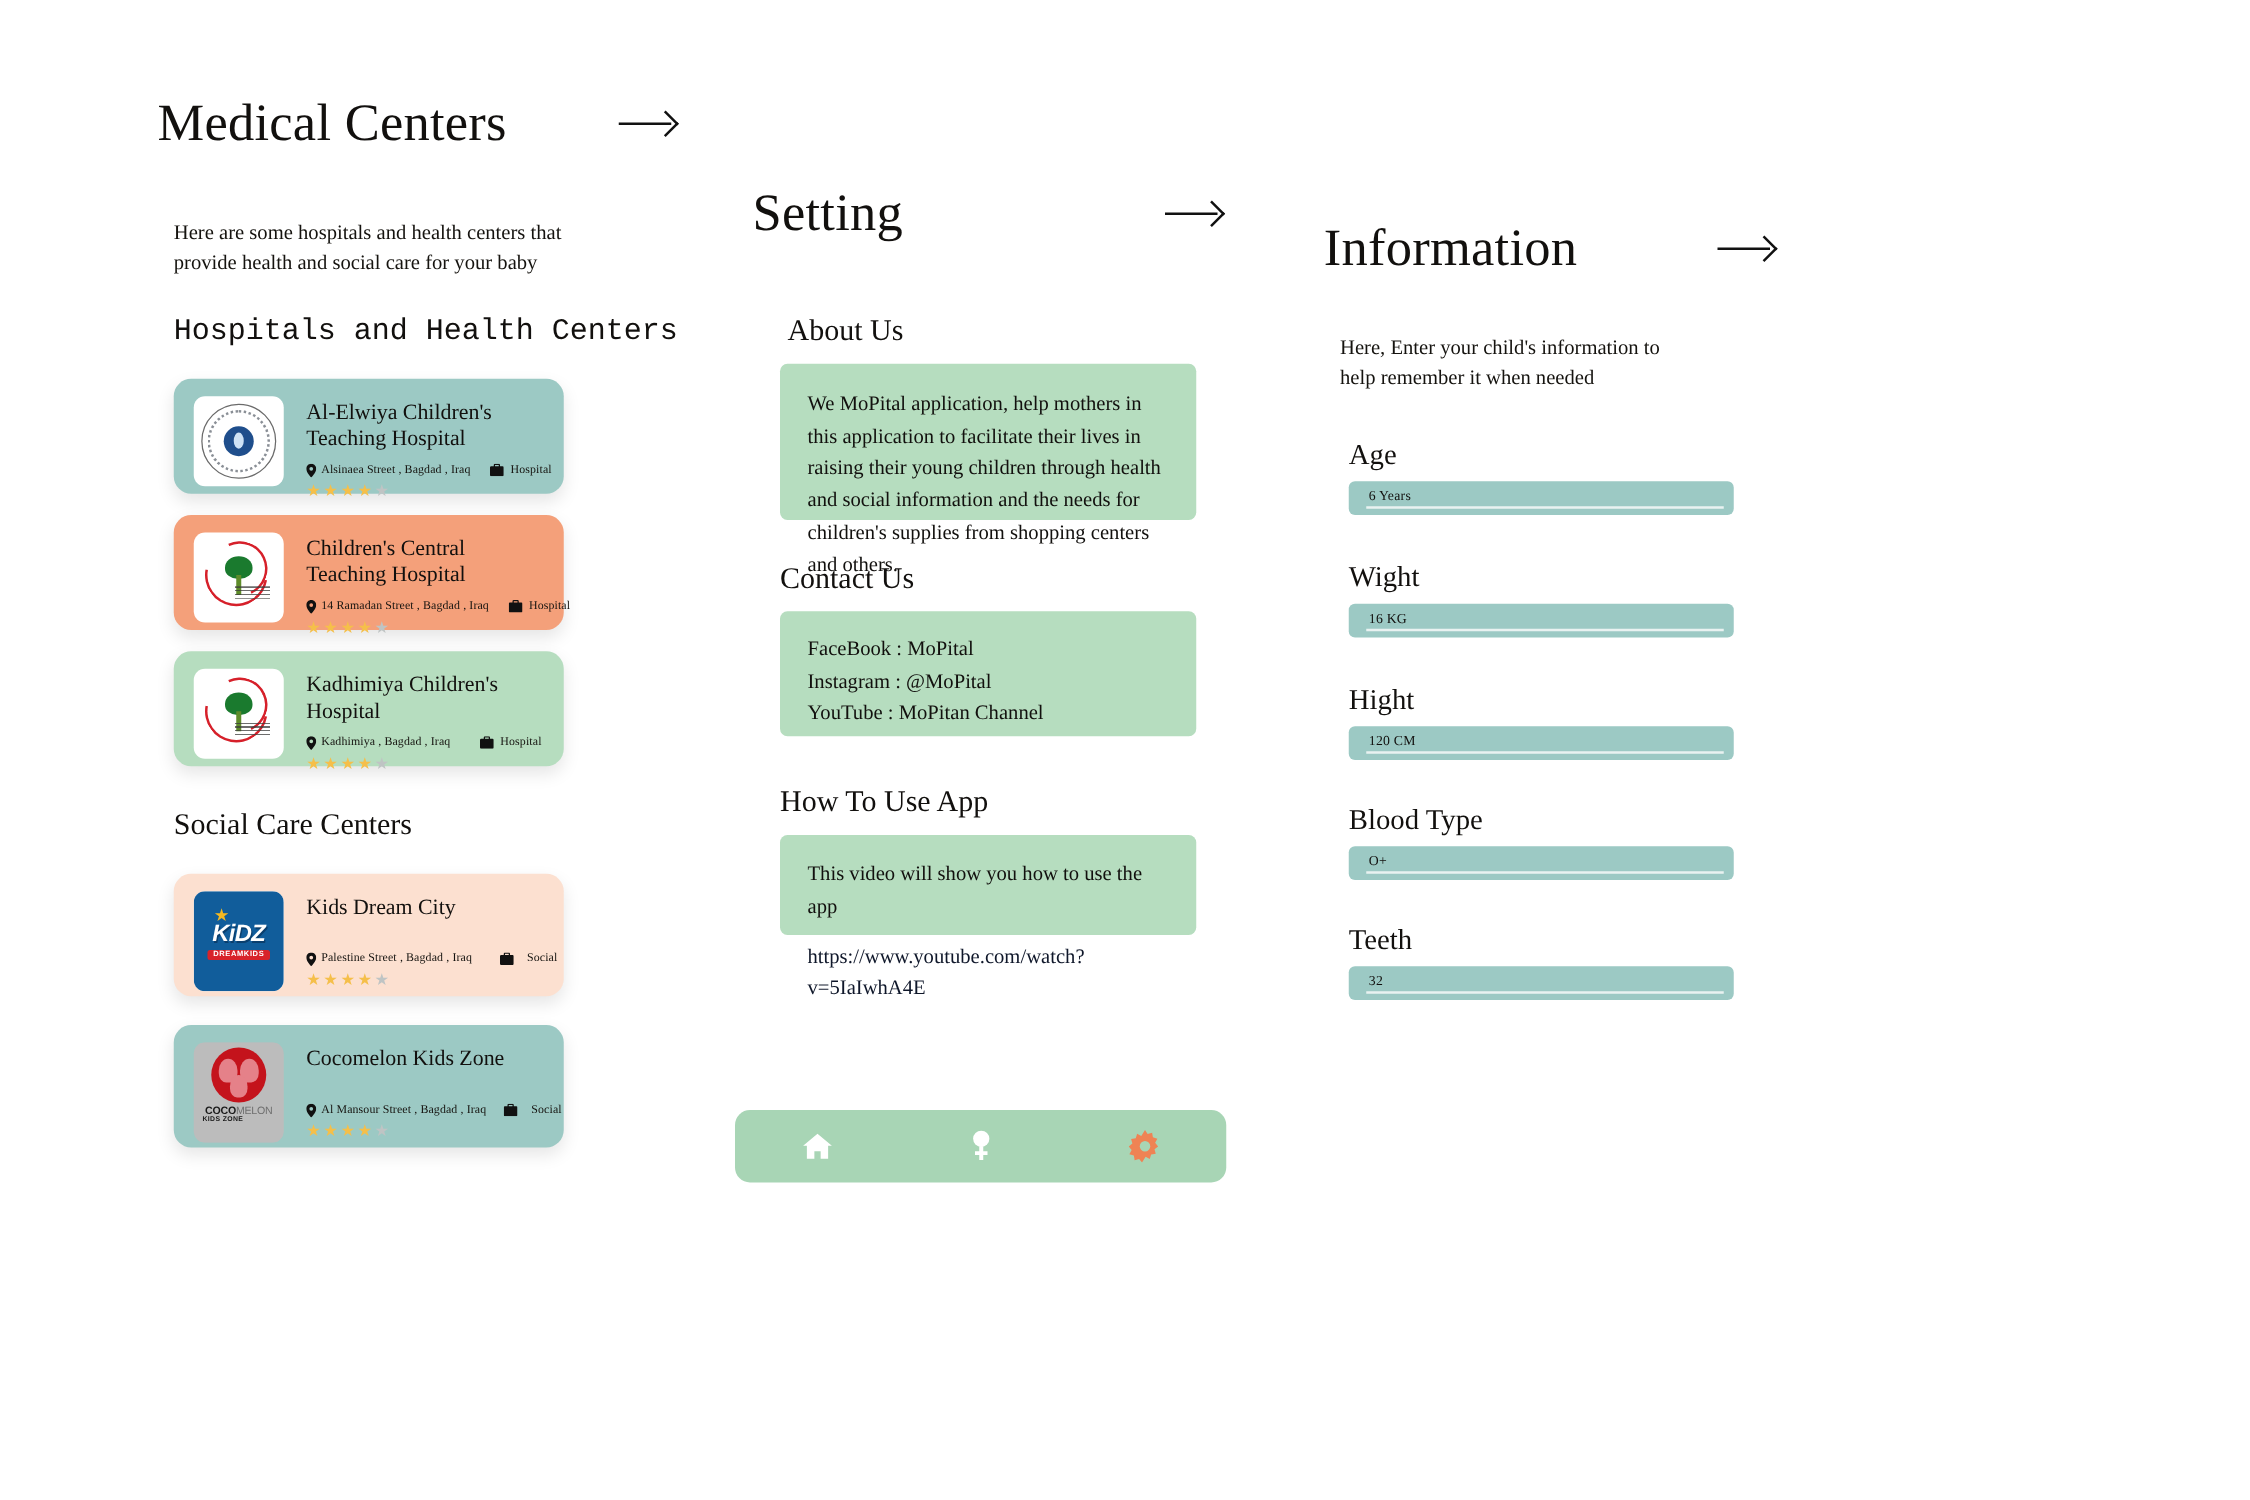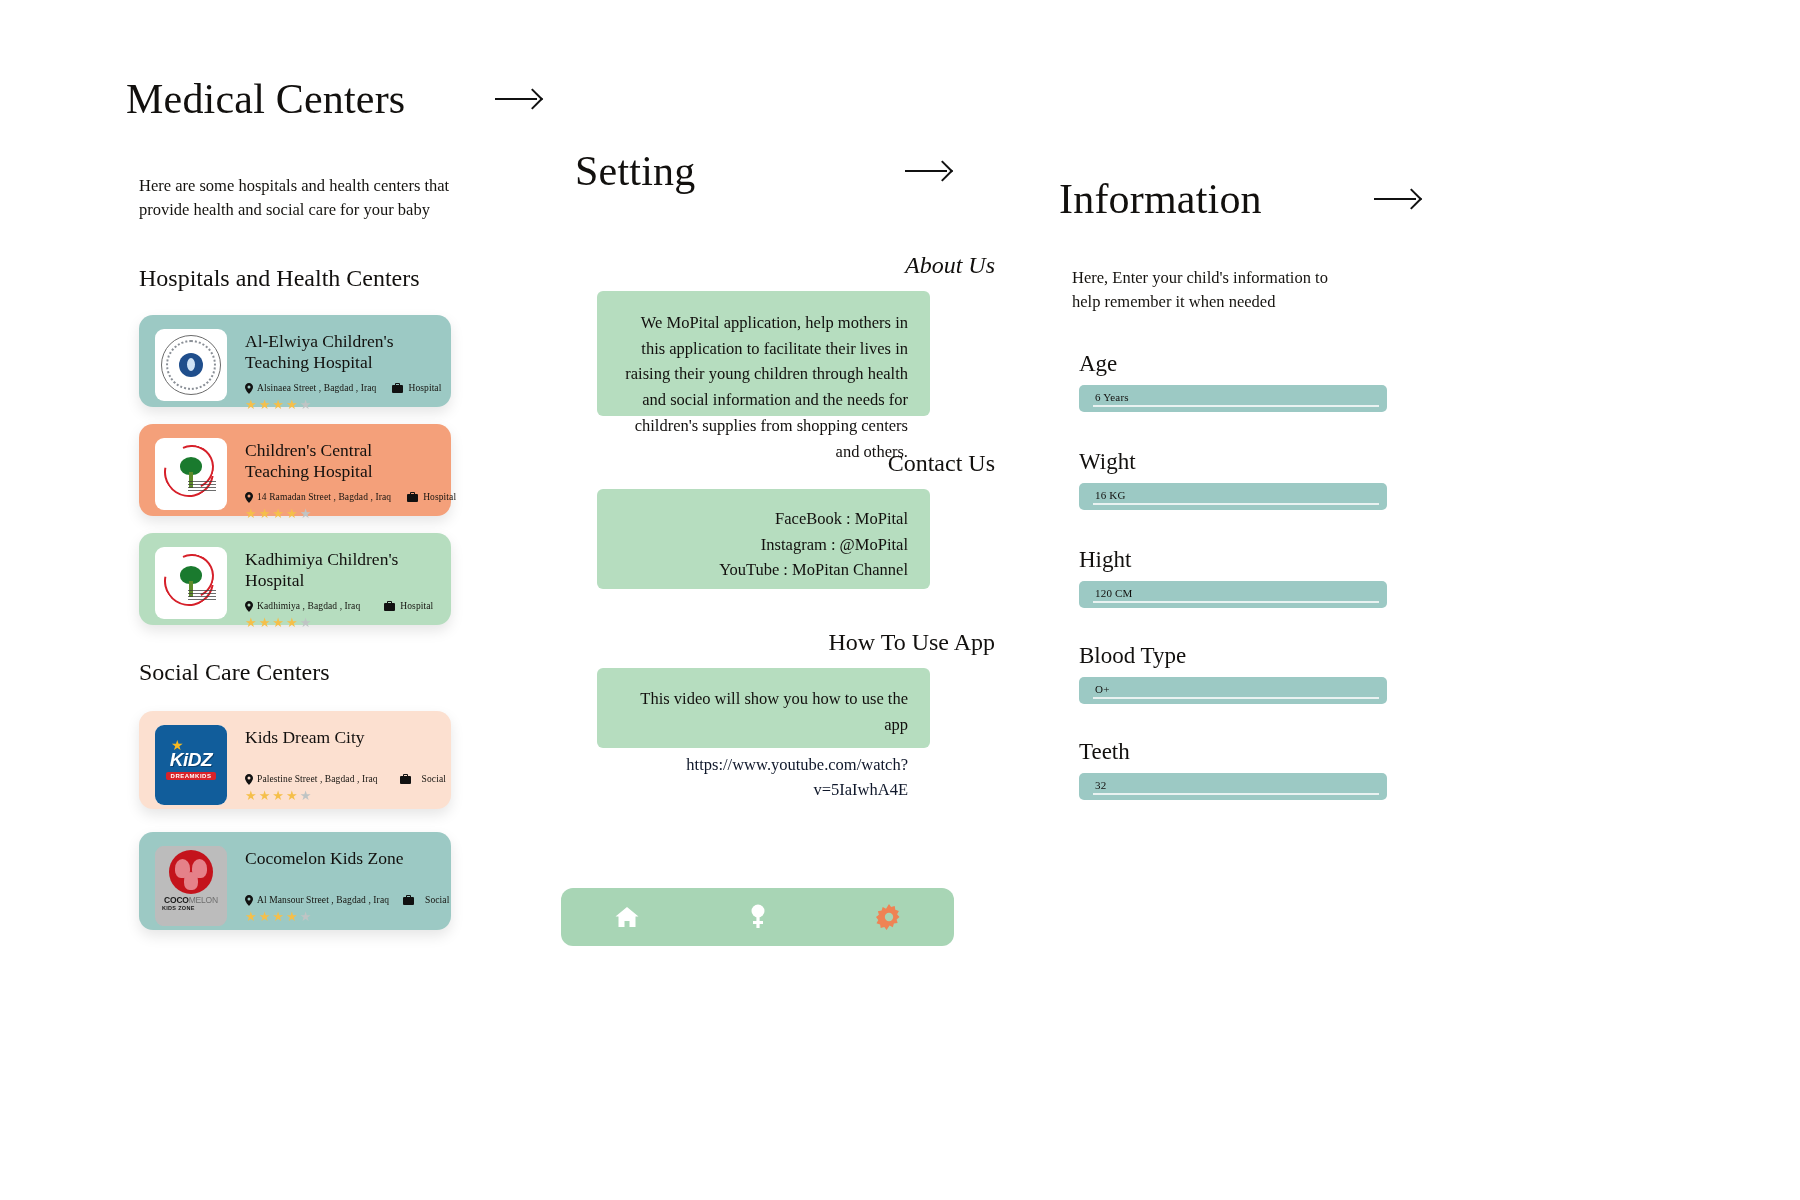--- a/index.html
+++ b/index.html
@@ -303,21 +303,21 @@
 
 <div class="panel" style="left:126px; top:78px; width:420px;">
 
   <div class="panel-head">
     <div class="panel-title">Medical Centers</div>
     <span class="arrow-icon"></span>
   </div>
 
   <div class="intro-text" style="margin-top:54px; margin-left:13px;">Here are some hospitals and health centers that provide health and social care for your baby</div>
 
-  <div class="section-heading" style="margin-top:44px; margin-left:13px;">Hospitals and Health Centers</div>
+  <div class="section-heading" style="margin-top:32px; margin-left:13px;font-family:Liberation Mono, monospace;">Hospitals and Health Centers</div>
 
   <div class="card" style="margin-top:25px; margin-left:13px; width:312px; height:92px; background:#9cc9c4;">
     <div class="card-logo">
       <div class="logo-ring">
           <div class="logo-ring-core"></div>
         </div>
     </div>
     <div class="card-body">
       <div class="card-name">Al-Elwiya Children's Teaching Hospital</div>
       <div class="card-meta">
@@ -462,28 +462,28 @@
           <span style="margin-left:6px;">Social</span>
         </span>
       </div>
       <div class="stars">
         <span class="star-on">★</span><span class="star-on">★</span><span class="star-on">★</span><span class="star-on">★</span><span class="star-off">★</span>
       </div>
     </div>
   </div>
 </div>
 
-<div class="panel" style="left:575px; top:150px; width:420px;text-align:right;">
+<div class="panel" style="left:602px; top:150px; width:420px;">
 
   <div class="panel-head">
     <div class="panel-title">Setting</div>
     <span class="arrow-icon" style="margin-left:210px;"></span>
   </div>
 
-  <div class="sub-heading" style="margin-top:61px; margin-left:6px;font-style:italic;">About Us</div>
+  <div class="sub-heading" style="margin-top:61px; margin-left:28px;">About Us</div>
 
   <div class="green-box" style="margin-top:14px; margin-left:22px; width:333px; height:125px;">We MoPital application, help mothers in this application to facilitate their lives in raising their young children through health and social information and the needs for children's supplies from shopping centers and others.</div>
 
   <div class="sub-heading" style="margin-top:35px; margin-left:22px;">Contact Us</div>
 
   <div class="green-box" style="margin-top:14px; margin-left:22px; width:333px; height:100px; padding-top:17px;">
     <div>FaceBook : MoPital</div>
     <div>Instagram : @MoPital</div>
     <div>YouTube : MoPitan Channel</div>
   </div>

